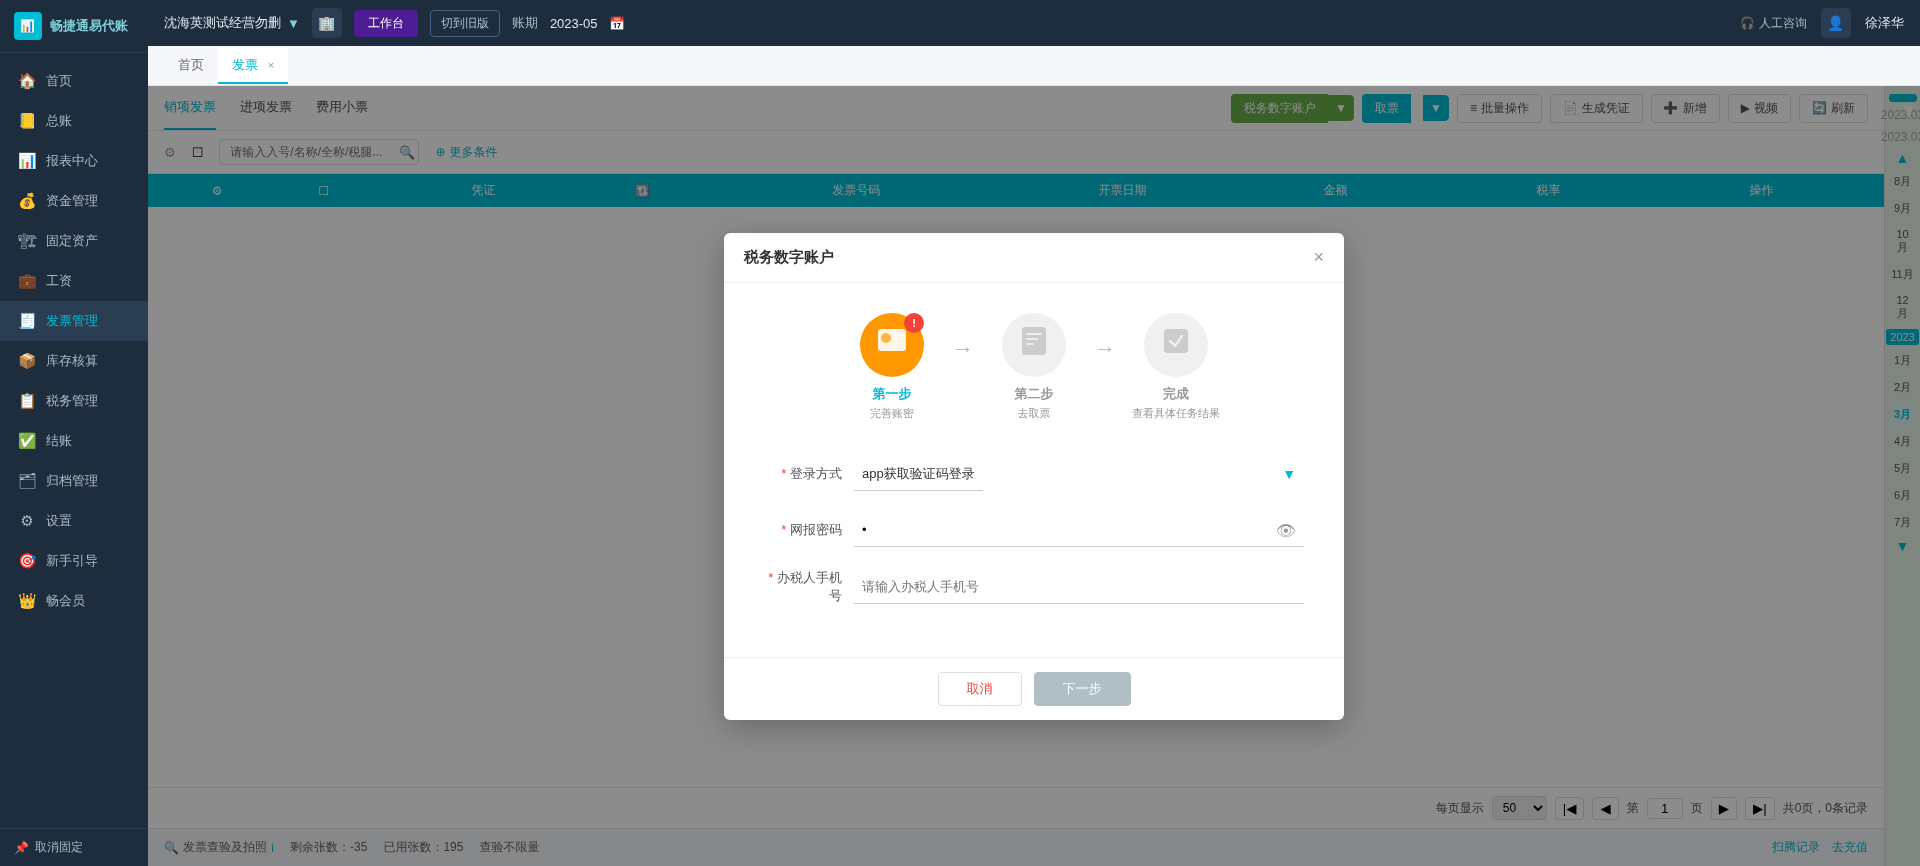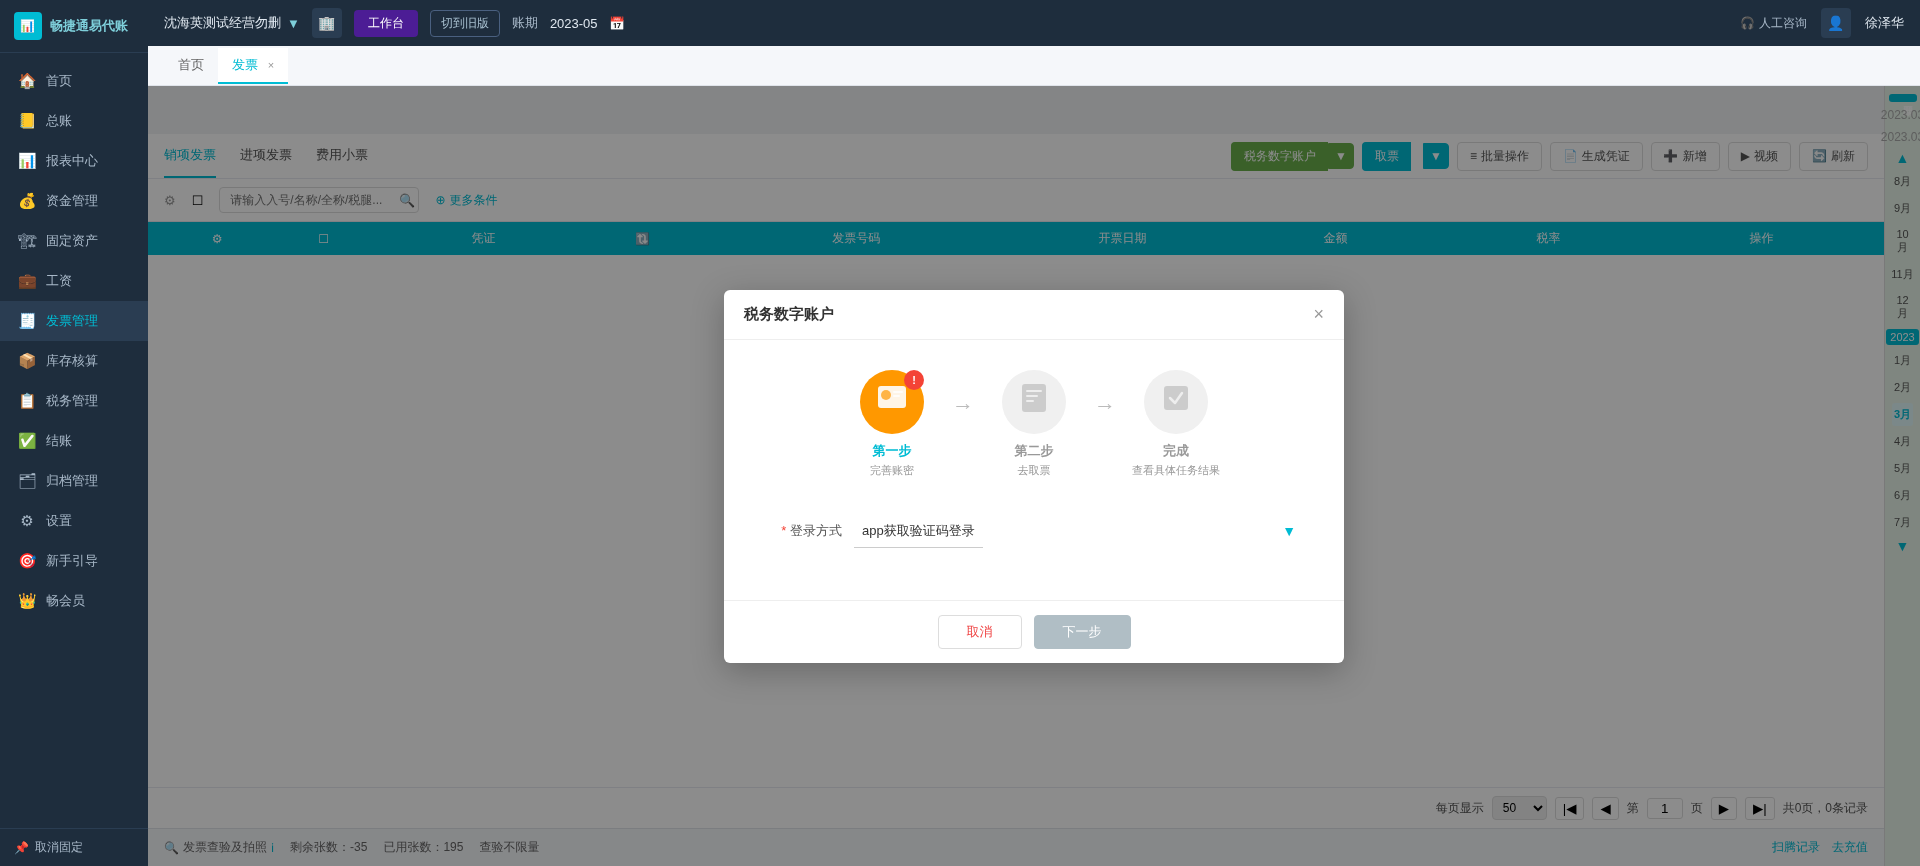--- a/index.html
+++ b/index.html
@@ -39,21 +39,21 @@
     
     .tab-bar { height: 40px; background: #f5f7fa; border-bottom: 1px solid #e0e4ea; display: flex; align-items: center; padding: 0 16px; flex-shrink: 0; }
     .tab-item { padding: 8px 14px; font-size: 13px; color: #666; cursor: pointer; border-bottom: 2px solid transparent; }
     .tab-item.active { color: #00bcd4; border-bottom-color: #00bcd4; background: white; }
     .tab-close { margin-left: 6px; color: #999; font-size: 11px; }
 
     
     .content-area { flex: 1; display: flex; overflow: hidden; position: relative; }
 
     
-    .page-content { flex: 1; padding: 0; display: flex; flex-direction: column; overflow: hidden; background: #f5f7fa; margin-top: 48px; }
+    .page-content { flex: 1; padding: 0; display: flex; flex-direction: column; overflow: hidden; background: #f5f7fa; }
 
     
     .sub-nav { background: white; padding: 0 16px; border-bottom: 1px solid #e8eaf0; display: flex; align-items: center; gap: 24px; flex-shrink: 0; }
     .sub-nav-item { padding: 12px 0; font-size: 13px; color: #555; cursor: pointer; border-bottom: 2px solid transparent; }
     .sub-nav-item.active { color: #00bcd4; border-bottom-color: #00bcd4; }
     .sub-nav-right { margin-left: auto; display: flex; align-items: center; gap: 8px; }
     .nav-btn { padding: 5px 12px; border-radius: 4px; font-size: 12px; cursor: pointer; border: 1px solid #ddd; background: white; color: #555; }
     .nav-btn.primary { background: #6ab04c; color: white; border-color: #6ab04c; }
     .nav-btn.teal { background: #00bcd4; color: white; border-color: #00bcd4; }
 
@@ -446,21 +446,38 @@
               </div>
               <div class="form-select-wrap">
                 <select class="form-select">
                   <option>app获取验证码登录</option>
                   <option>账号密码登录</option>
                 </select>
                 <span class="arrow">▼</span>
               </div>
             </div>
 
-
+            <div class="form-row">
+              <div class="form-label">
+                <span class="required">* </span>
+                <span>网报密码</span>
+              </div>
+              <div class="form-password-wrap">
+                <input type="password" value="a" style="">
+                <span class="eye-icon">👁</span>
+              </div>
+            </div>
+
+            <div class="form-row">
+              <div class="form-label">
+                <span class="required">* </span>
+                <span>办税人手机号</span>
+              </div>
+              <input class="form-control" type="text" placeholder="请输入办税人手机号" style="">
+            </div>
           </div>
           <div class="modal-footer">
             <button class="btn btn-default">取消</button>
             <button class="btn btn-primary disabled">下一步</button>
           </div>
         </div>
       </div>
     </div>
   </div>
 </div>

